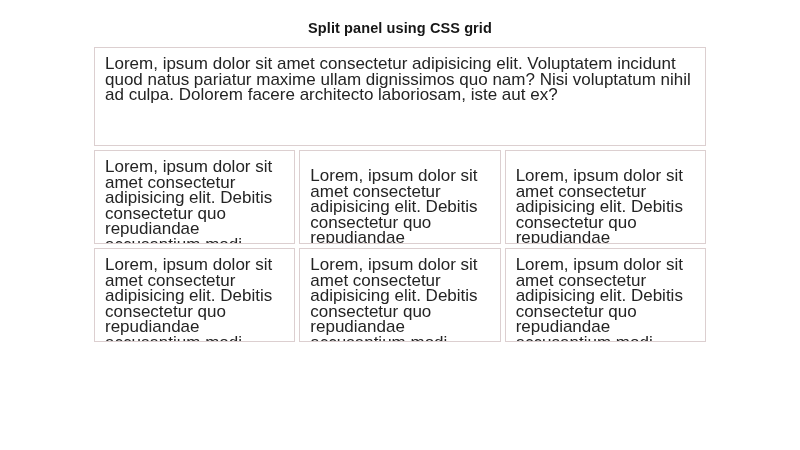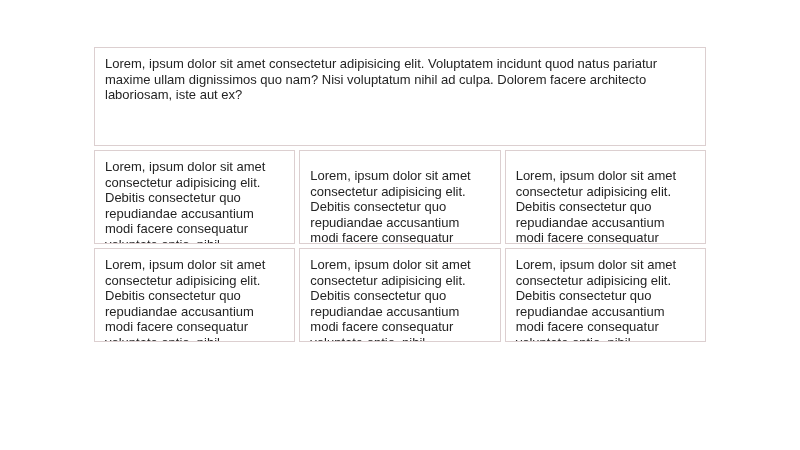--- a/index.html
+++ b/index.html
@@ -47,21 +47,21 @@
     grid-template-rows: 99px 94px 94px 86px;
     gap: 4px 4px;
   }
 
   .panel {
     box-sizing: border-box;
     border: 1px solid #dccfd0;
     background: #ffffff;
     padding: 8px 9px 8px 10px;
     overflow: hidden;
-    font-size: 13px;
+    font-size: 17px;
     line-height: 15.6px;
     color: #242424;
   }
 
   .panel p {
     margin: 0;
   }
 
   .panel-full {
     grid-column: 1 / span 3;
@@ -75,20 +75,21 @@
   .panel-clip p {
     
     max-height: none;
   }
 </style>
 </head>
 <body>
 
 <div class="page">
 
+  <h1 class="page-title">Split panel using CSS grid</h1>
 
   <div class="split-grid">
 
     <div class="panel panel-full">
       <p>Lorem, ipsum dolor sit amet consectetur adipisicing elit. Voluptatem incidunt quod natus pariatur maxime ullam dignissimos quo nam? Nisi voluptatum nihil ad culpa. Dolorem facere architecto laboriosam, iste aut ex?</p>
     </div>
 
     <div class="panel">
       <p>Lorem, ipsum dolor sit amet consectetur adipisicing elit. Debitis consectetur quo repudiandae accusantium modi facere consequatur voluptate optio, nihil laudantium rerum quae, ipsa cum a quibusdam, dicta impedit quia libero.</p>
     </div>

